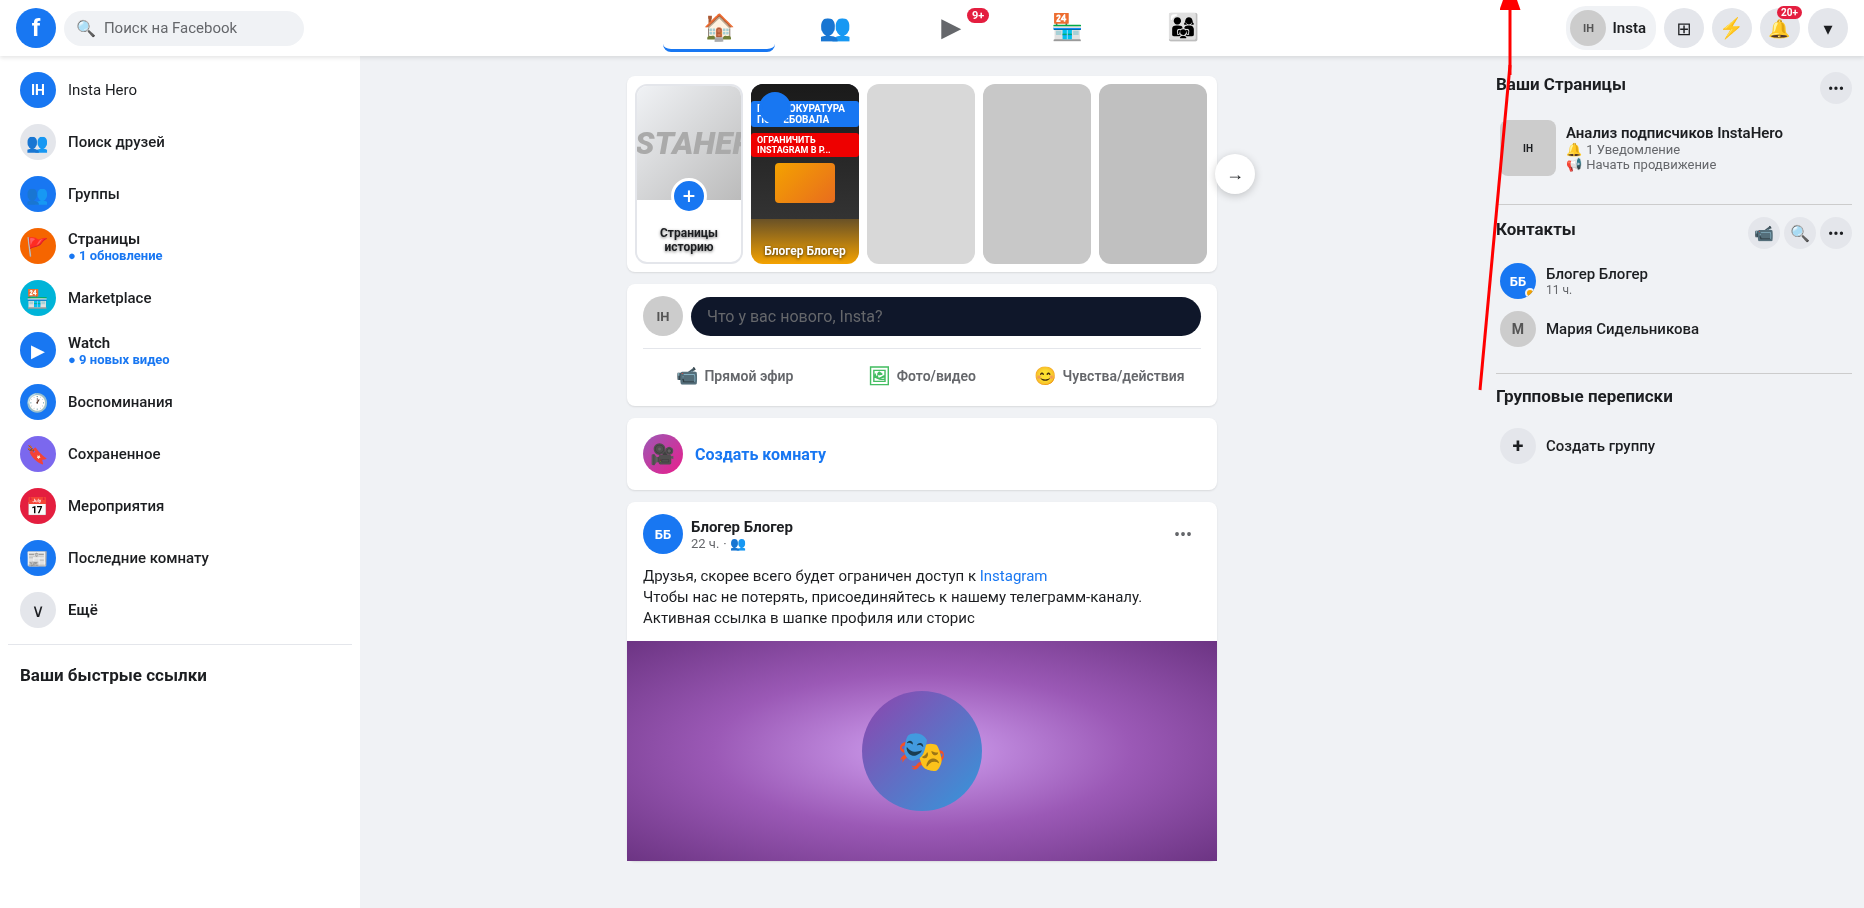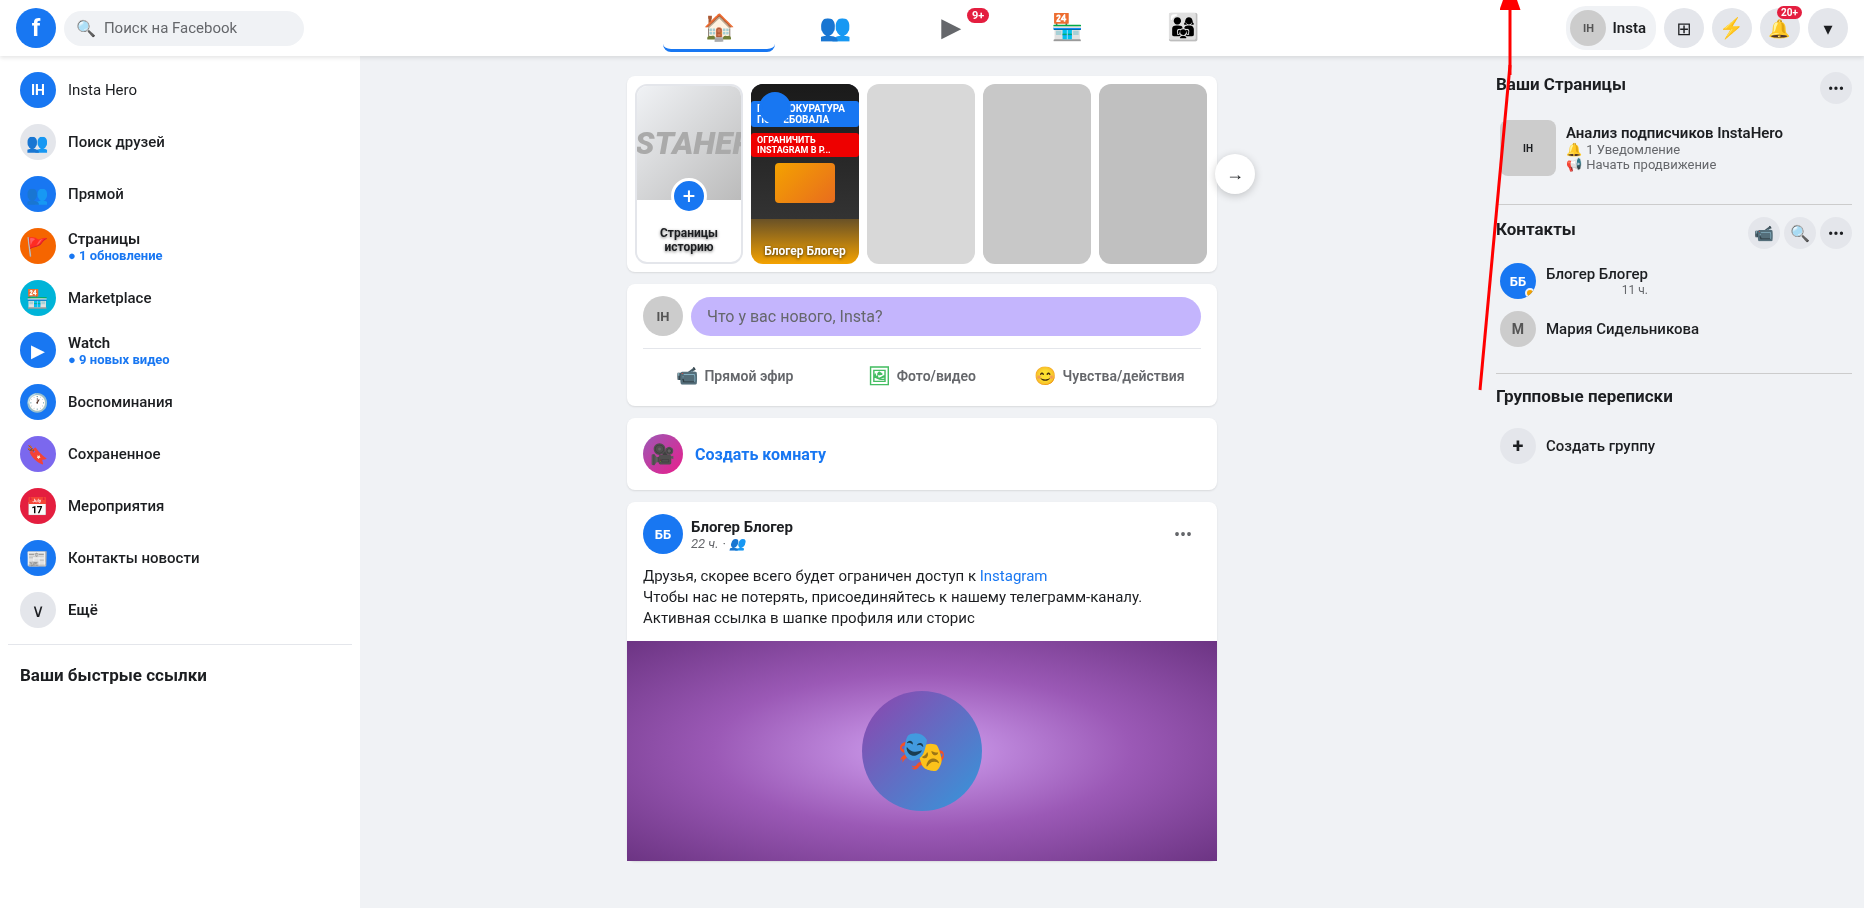--- a/index.html
+++ b/index.html
@@ -58,36 +58,36 @@
     .story-card { width: 108px; height: 180px; border-radius: 12px; overflow: hidden; position: relative; flex-shrink: 0; cursor: pointer; background: #e4e6eb; }
     .story-card .story-label { position: absolute; bottom: 8px; left: 4px; right: 4px; color: white; font-size: 12px; font-weight: 700; text-align: center; text-shadow: 0 1px 3px rgba(0,0,0,0.5); }
     .story-create { background: #fff; border: 2px solid #e4e6eb; }
     .story-create .plus-btn { position: absolute; bottom: 48px; left: 50%; transform: translateX(-50%); width: 36px; height: 36px; border-radius: 50%; background: #1877f2; color: white; display: flex; align-items: center; justify-content: center; font-size: 22px; border: 3px solid white; }
     .story-avatar-badge { position: absolute; top: 8px; left: 8px; width: 32px; height: 32px; border-radius: 50%; border: 3px solid #1877f2; background: #ccc; }
 
     
     .post-box { background: #fff; border-radius: 8px; padding: 12px 16px; box-shadow: 0 1px 2px rgba(0,0,0,0.1); margin-bottom: 12px; }
     .post-input-row { display: flex; align-items: center; gap: 8px; margin-bottom: 12px; }
     .post-avatar { width: 40px; height: 40px; border-radius: 50%; background: #ccc; flex-shrink: 0; }
-    .post-input { flex: 1; background: #c4b5fd; border-radius: 20px; padding: 10px 16px; color: #65676b; font-size: 16px; cursor: pointer; border: none; outline: none; }
+    .post-input { flex: 1; background: #0f172a; border-radius: 20px; padding: 10px 16px; color: #65676b; font-size: 16px; cursor: pointer; border: none; outline: none; }
     .post-actions { display: flex; gap: 4px; border-top: 1px solid #e4e6eb; padding-top: 8px; }
     .post-action-btn { flex: 1; display: flex; align-items: center; justify-content: center; gap: 6px; padding: 8px; border-radius: 8px; cursor: pointer; font-weight: 600; font-size: 14px; color: #65676b; }
 
     
     .room-card { background: #fff; border-radius: 8px; padding: 16px; box-shadow: 0 1px 2px rgba(0,0,0,0.1); margin-bottom: 12px; display: flex; align-items: center; }
     .room-icon { width: 40px; height: 40px; background: linear-gradient(135deg, #9b59b6, #e91e8c); border-radius: 50%; display: flex; align-items: center; justify-content: center; font-size: 20px; color: white; margin-right: 12px; }
     .room-btn { color: #1877f2; font-weight: 700; font-size: 16px; cursor: pointer; }
 
     
     .post-card { background: #fff; border-radius: 8px; box-shadow: 0 1px 2px rgba(0,0,0,0.1); margin-bottom: 12px; }
     .post-header { display: flex; align-items: center; padding: 12px 16px; }
     .post-user-avatar { width: 40px; height: 40px; border-radius: 50%; background: #1877f2; display: flex; align-items: center; justify-content: center; color: white; font-size: 16px; font-weight: 700; margin-right: 8px; flex-shrink: 0; overflow: hidden; }
     .post-user-info { flex: 1; }
     .post-user-name { font-weight: 700; font-size: 15px; }
-    .post-meta { font-size: 13px; color: #65676b; display: flex; align-items: center; gap: 4px; font-style: italic; }
+    .post-meta { font-size: 13px; color: #65676b; display: flex; align-items: center; gap: 4px; }
     .post-more { width: 36px; height: 36px; border-radius: 50%; display: flex; align-items: center; justify-content: center; cursor: pointer; font-size: 18px; color: #65676b; }
     .post-text { padding: 0 16px 12px; font-size: 15px; line-height: 1.4; }
     .post-text a { color: #1877f2; text-decoration: none; }
     .post-image { width: 100%; display: flex; align-items: center; justify-content: center; background: #e4e6eb; min-height: 200px; }
 
     
     .right-sidebar { width: 380px; flex-shrink: 0; position: fixed; top: 56px; right: 0; bottom: 0; padding: 16px 12px; overflow-y: auto; background: #f0f2f5; }
     .right-section-title { font-size: 17px; font-weight: 700; color: #1c1e21; margin-bottom: 8px; }
     .right-section { margin-bottom: 20px; }
     .right-item { display: flex; align-items: center; gap: 10px; padding: 8px 4px; border-radius: 8px; cursor: pointer; }
@@ -187,21 +187,21 @@
       <span style="font-size:15px; font-weight:400;">Insta Hero</span>
     </div>
 
     <div class="sidebar-item">
       <div class="sidebar-icon gray">👥</div>
       <span>Поиск друзей</span>
     </div>
 
     <div class="sidebar-item">
       <div class="sidebar-icon blue">👥</div>
-      <span>Прямой</span>
+      <span>Группы</span>
     </div>
 
     <div class="sidebar-item">
       <div class="sidebar-icon orange">🚩</div>
       <div>
         <div style="font-weight:600; font-size:15px;">Страницы</div>
         <div class="sub-text">● 1 обновление</div>
       </div>
     </div>
 
@@ -228,21 +228,21 @@
       <span>Сохраненное</span>
     </div>
 
     <div class="sidebar-item">
       <div class="sidebar-icon red">📅</div>
       <span>Мероприятия</span>
     </div>
 
     <div class="sidebar-item">
       <div class="sidebar-icon" style="background:#1877f2; color:white;">📰</div>
-      <span>Контакты новости</span>
+      <span>Последние комнату</span>
     </div>
 
     <div class="more-btn">
       <div class="circle-gray">∨</div>
       <span style="font-size:15px; font-weight:600;">Ещё</span>
     </div>
 
     <div class="sidebar-divider"></div>
     <div class="sidebar-section-title">Ваши быстрые ссылки</div>
   </aside>
@@ -371,21 +371,21 @@
         </div>
       </div>
 
       <div class="contact-item">
         <div class="contact-avatar" style="background:#1877f2; color:white; font-size:13px; font-weight:700;">
           ББ
           <div class="online-dot" style="background:#f4a200;"></div>
         </div>
         <div>
           <div class="contact-name">Блогер Блогер</div>
-          <div style="font-size:12px; color:#65676b;text-align:right;">11 ч.</div>
+          <div style="font-size:12px; color:#65676b;">11 ч.</div>
         </div>
       </div>
 
       <div class="contact-item">
         <div class="contact-avatar" style="background:#ccc; color:#555; font-size:14px; font-weight:700;">
           М
         </div>
         <div class="contact-name">Мария Сидельникова</div>
       </div>
     </div>

